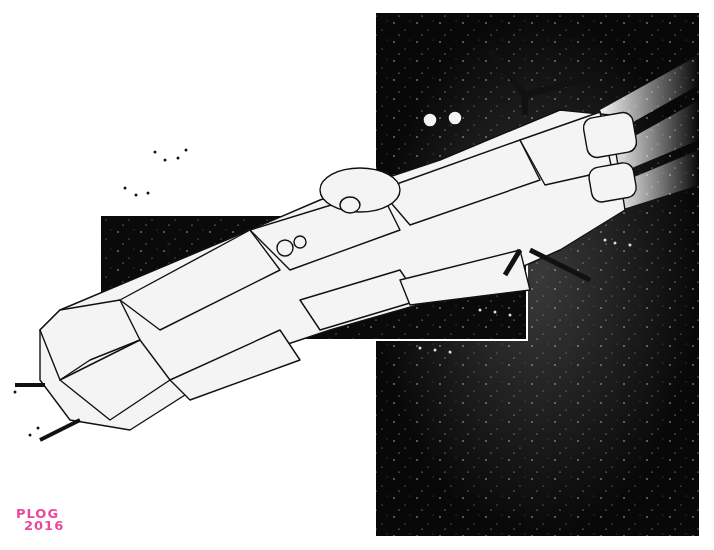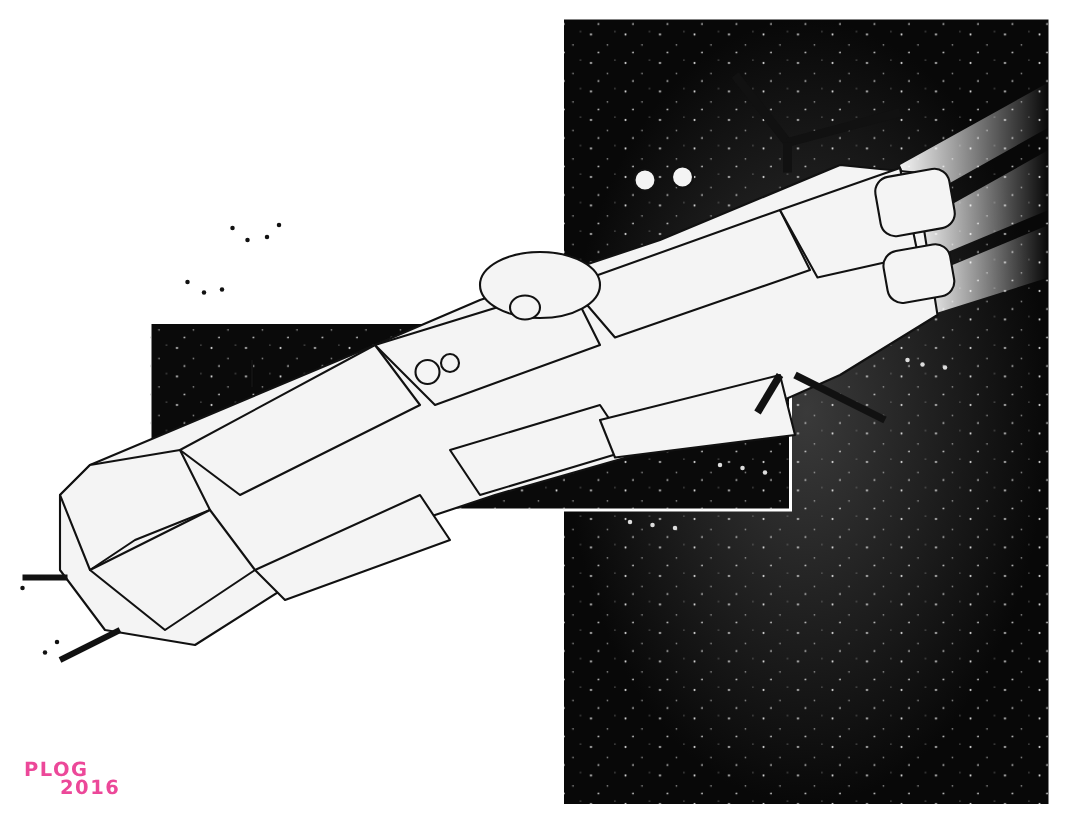--- a/index.html
+++ b/index.html
@@ -1,19 +1,19 @@
 <!DOCTYPE html>
 <html><head>
 <meta charset="utf-8">
 <style>
   html,body{margin:0;padding:0;background:#fff;}
   body{width:714px;height:550px;position:relative;overflow:hidden;font-family:"DejaVu Sans",sans-serif;}
   svg{position:absolute;left:0;top:0;}
   .sig{position:absolute;left:16px;top:508px;font-family:"DejaVu Sans",sans-serif;font-weight:bold;font-size:13px;line-height:12px;letter-spacing:1px;color:#ec4899;}
-  .sig div:nth-child(2){margin-left:24px;}
+  .sig div:nth-child(2){margin-left:8px;}
 </style>
 </head>
 <body>
 
 <svg width="714" height="550" viewBox="0 0 714 550">
   <defs>
     <radialGradient id="glow" cx="0.5" cy="0.5" r="0.5">
       <stop offset="0" stop-color="#3a3a3a"></stop>
       <stop offset="1" stop-color="#080808"></stop>
     </radialGradient>

